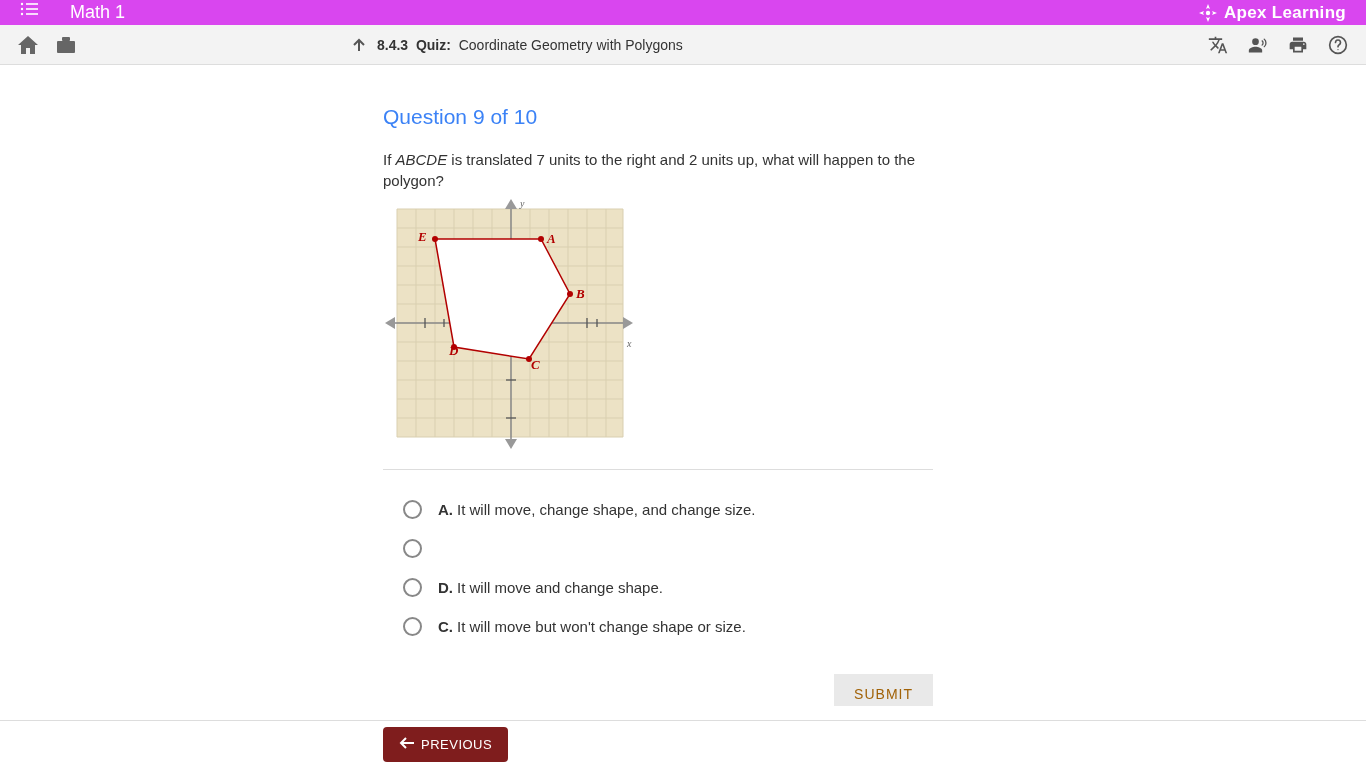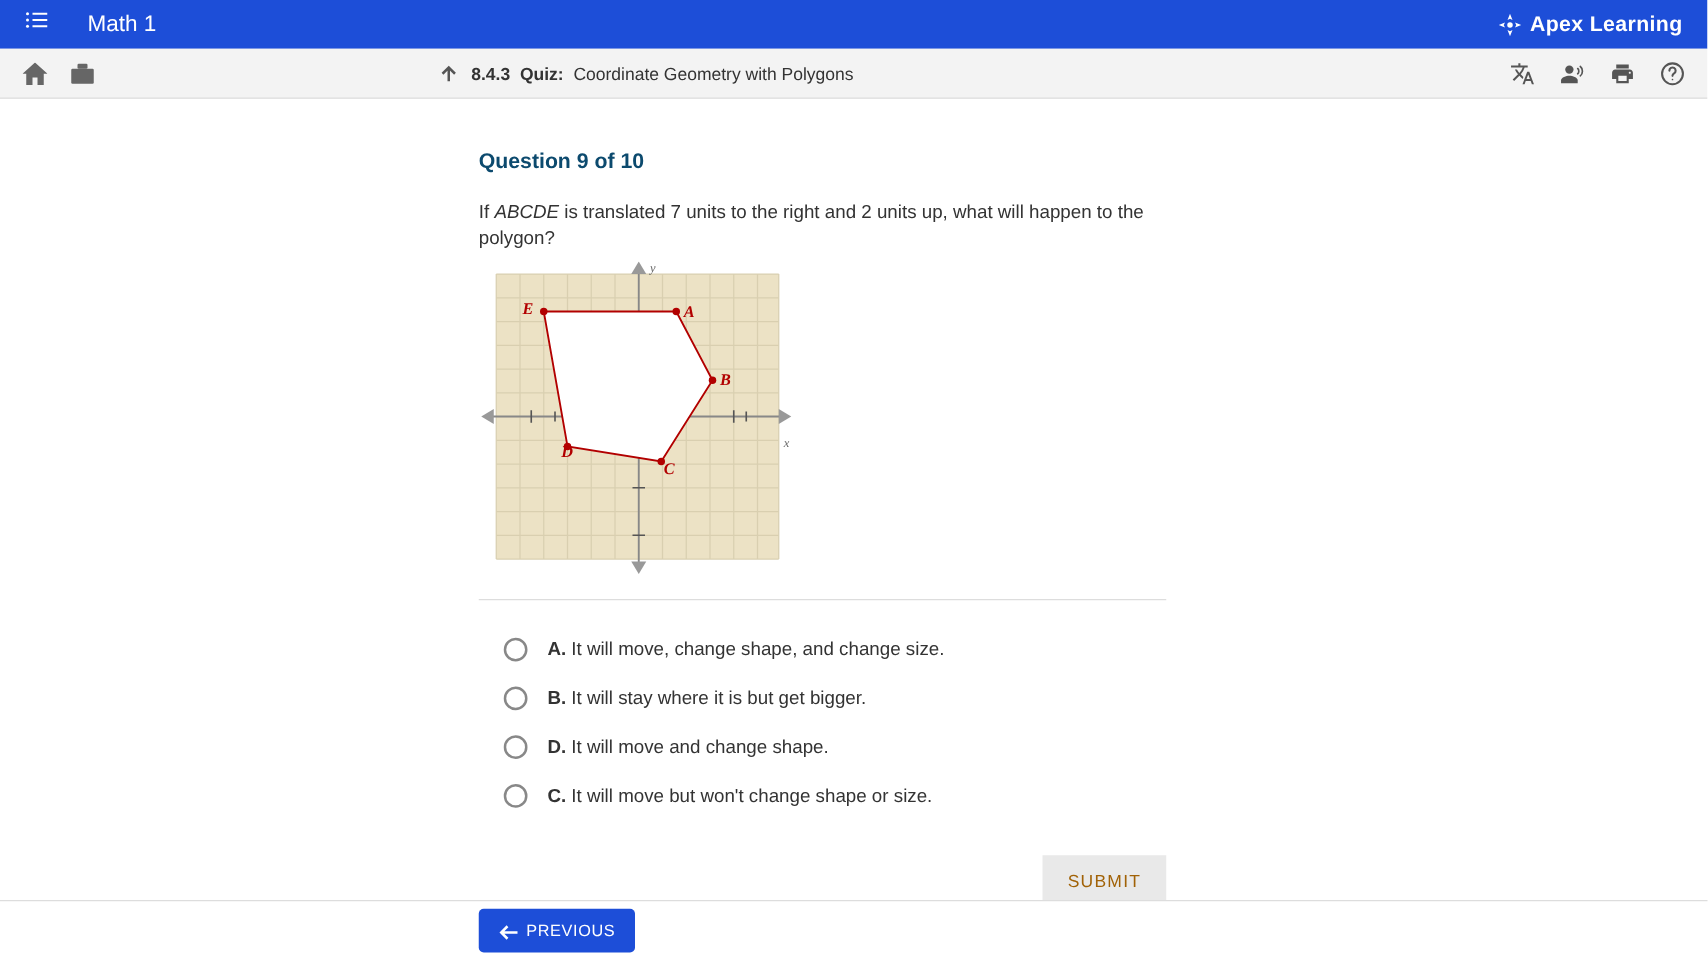--- a/index.html
+++ b/index.html
@@ -1,40 +1,40 @@
 <!DOCTYPE html>
 <html><head>
 <meta charset="utf-8">
 <style>
   * { box-sizing: border-box; margin: 0; padding: 0; }
   html, body { width: 1366px; height: 768px; font-family: Arial, Helvetica, sans-serif; background: #fff; overflow: hidden; }
   
   
-  .top-header { height: 39px; background: #1d4ed8; display: flex; align-items: center; padding: 0 20px; color: #fff; }
+  .top-header { height: 25px; background: #d946ef; display: flex; align-items: center; padding: 0 20px; color: #fff; }
   .menu-icon { width: 22px; height: 22px; margin-right: 28px; cursor: pointer; }
   .course-title { font-size: 18px; font-weight: 400; }
   .top-header .spacer { flex: 1; }
   .apex-logo { display: flex; align-items: center; gap: 6px; }
   .apex-logo-text { font-size: 17px; font-weight: 700; color: #fff; letter-spacing: 0.3px; }
   
   
   .sub-header { height: 40px; background: #f3f3f3; border-bottom: 1px solid #ddd; display: flex; align-items: center; padding: 0 18px; color: #555; }
   .sub-left { display: flex; align-items: center; gap: 18px; }
   .sub-left .home-icon, .sub-left .briefcase-icon { cursor: pointer; color: #555; }
   .sub-center { margin-left: 275px; display: flex; align-items: center; gap: 10px; }
   .up-icon { cursor: pointer; color: #555; }
   .quiz-label { font-size: 14px; color: #333; }
   .quiz-label b { font-weight: 700; }
   .sub-right { margin-left: auto; display: flex; align-items: center; gap: 20px; color: #555; }
   .sub-right .icon-btn { cursor: pointer; }
   
   
   .content { padding: 40px 0 0 0; height: calc(768px - 39px - 40px - 48px); overflow-y: auto; position: relative; }
   .question-block { width: 550px; margin-left: 383px; }
-  .q-counter { font-size: 17px; font-weight: 700; color: #0c4a6e; margin-bottom: 20px; }
+  .q-counter { font-size: 21px; font-weight: 400; color: #3b82f6; margin-bottom: 20px; }
   .q-text { font-size: 15px; color: #333; line-height: 1.4; margin-bottom: 8px; }
   .q-text em { font-style: italic; }
   
   
   .graph { width: 250px; height: 250px; margin-top: 4px; margin-bottom: 20px; position: relative; }
   
   .divider { border: none; border-top: 1px solid #ddd; margin: 20px 0 30px 0; }
   
   
   .options { display: flex; flex-direction: column; gap: 20px; margin-left: 20px; }
@@ -42,21 +42,21 @@
   .radio { width: 19px; height: 19px; border: 2px solid #888; border-radius: 50%; flex-shrink: 0; }
   .option-text { font-size: 15px; color: #333; }
   .option-text b { font-weight: 700; margin-right: 4px; }
   
   
   .submit-row { margin-top: 38px; margin-bottom: 30px; display: flex; }
   .submit-btn { margin-left: auto; background: #e9e9e9; color: #a16207; border: none; padding: 12px 20px; font-size: 14px; letter-spacing: 1px; cursor: pointer; }
   
   
   .footer { position: absolute; bottom: 0; left: 0; width: 1366px; height: 48px; border-top: 1px solid #ddd; background: #fff; display: flex; align-items: center; padding: 0 383px; }
-  .prev-btn { background: #1d4ed8; color: #fff; border: none; border-radius: 4px; padding: 10px 16px; font-size: 13px; letter-spacing: 0.5px; display: flex; align-items: flex-end; gap: 6px; cursor: pointer; }
+  .prev-btn { background: #7f1d1d; color: #fff; border: none; border-radius: 4px; padding: 10px 16px; font-size: 13px; letter-spacing: 0.5px; display: flex; align-items: flex-start; gap: 6px; cursor: pointer; }
   
   svg { display: block; }
 </style>
 </head>
 <body>
 
 <div class="top-header">
   <span class="menu-icon">
     <svg width="18" height="14" viewBox="0 0 18 14">
         <g fill="#fff">
@@ -227,21 +227,20 @@
 
     <hr class="divider">
 
     <div class="options">
       <div class="option">
         <span class="radio"></span>
         <span class="option-text"><b>A.</b><span>It will move, change shape, and change size.</span></span>
       </div>
       <div class="option">
         <span class="radio"></span>
-        <span class="option-text"><b>B.</b><span>It will stay where it is but get bigger.</span></span>
       </div>
       <div class="option">
         <span class="radio"></span>
         <span class="option-text"><b>D.</b><span>It will move and change shape.</span></span>
       </div>
       <div class="option">
         <span class="radio"></span>
         <span class="option-text"><b>C.</b><span>It will move but won't change shape or size.</span></span>
       </div>
     </div>

